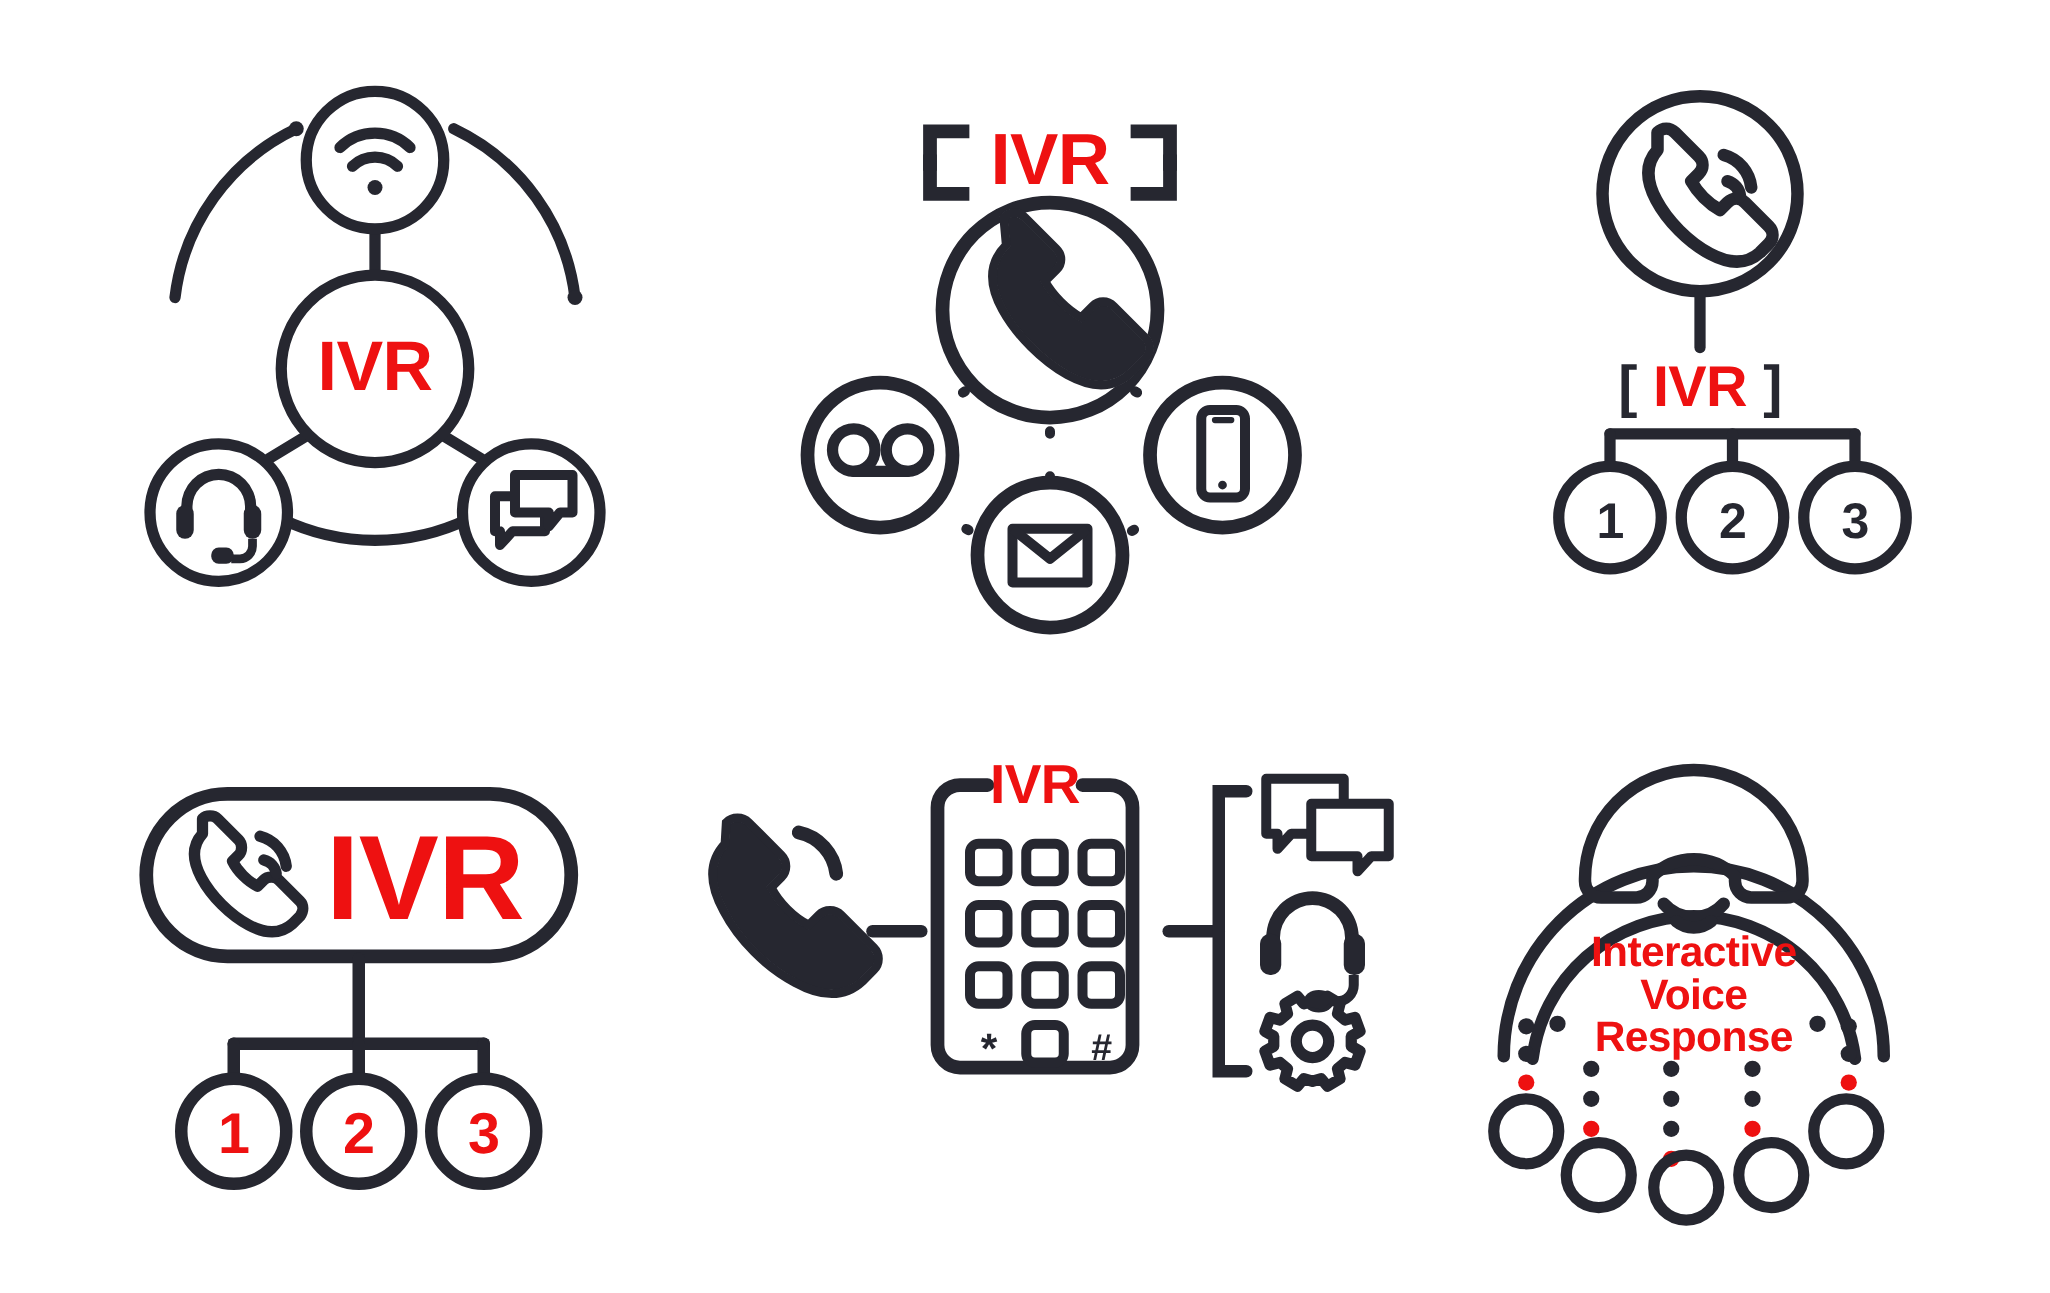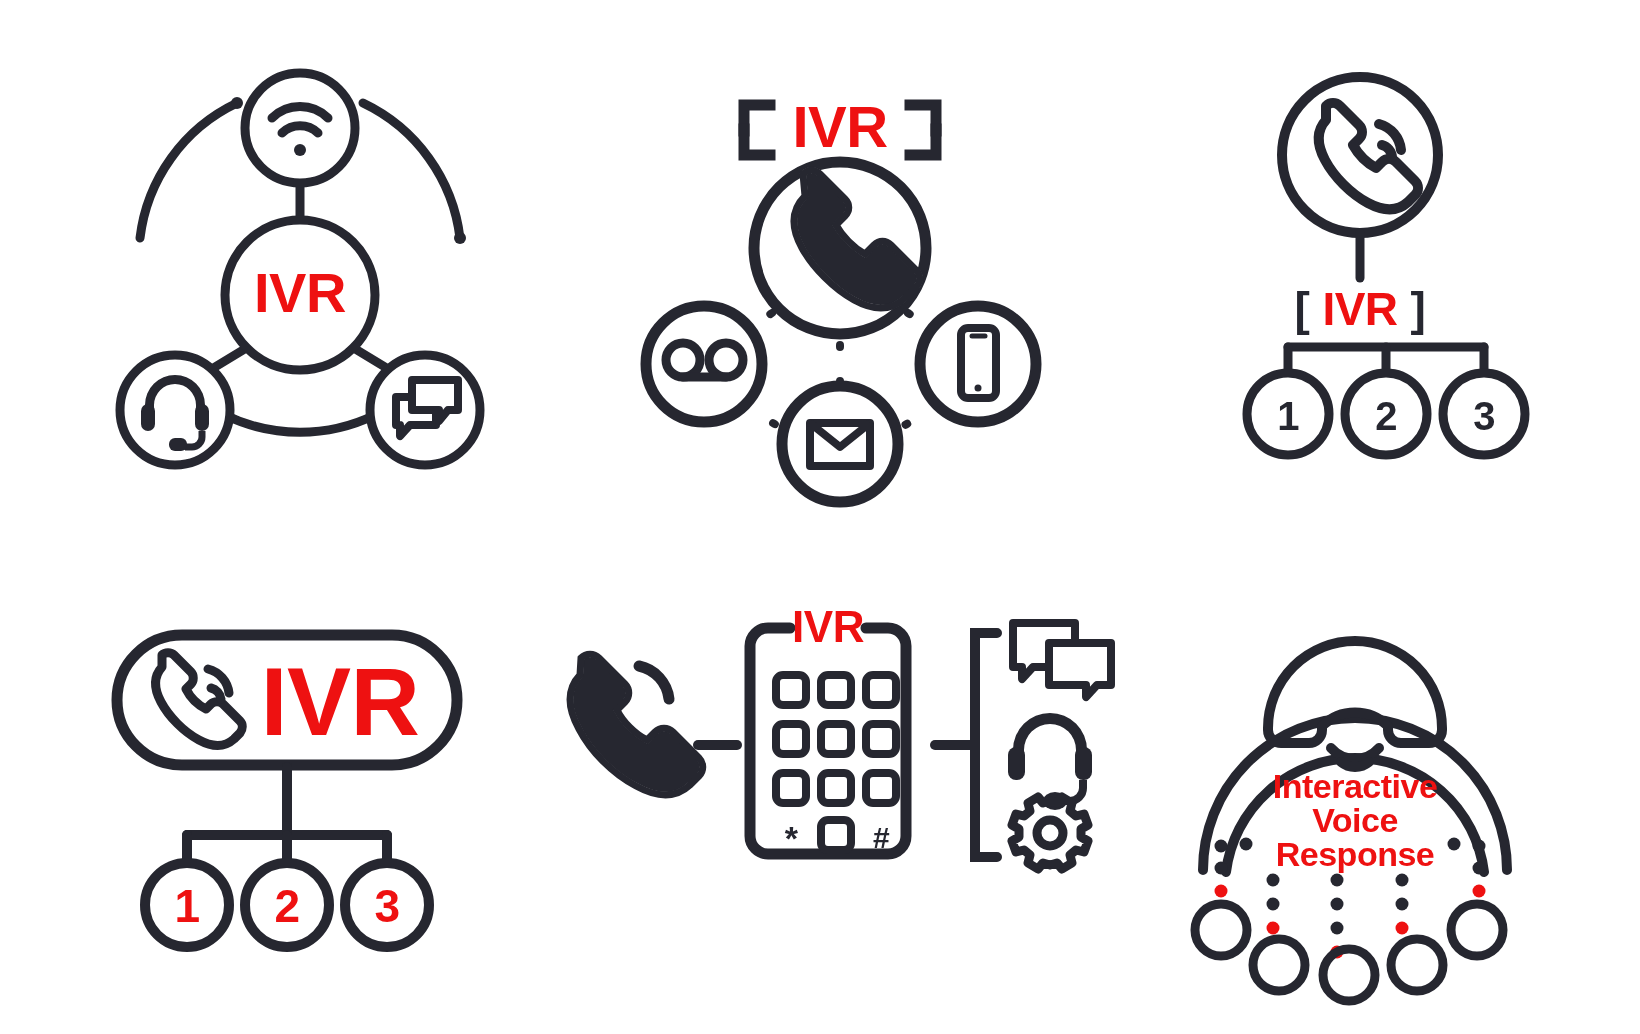--- a/index.html
+++ b/index.html
@@ -249,21 +249,21 @@
         <ellipse cx="42" cy="88" rx="12" ry="9"></ellipse>
       </g>
 
       <g transform="translate(515,268)">
         <path d="M0,-32 L7,-30 L12,-36 L22,-30 L20,-22 L26,-17 L34,-19 L38,-8 L31,-4 L31,4 L38,8 L34,19 L26,17 L20,22 L22,30 L12,36 L7,30 L0,32 L-7,30 L-12,36 L-22,30 L-20,22 L-26,17 L-34,19 L-38,8 L-31,4 L-31,-4 L-38,-8 L-34,-19 L-26,-17 L-20,-22 L-22,-30 L-12,-36 L-7,-30 Z" fill="none" stroke="#262730" stroke-width="9" stroke-linejoin="round"></path>
         <circle cx="0" cy="0" r="13" fill="none" stroke="#262730" stroke-width="9"></circle>
       </g>
     </svg>
   </div>
 
-  <div class="icon-cell" style="left:1155px;top:580px;width:400px;height:400px;">
+  <div class="icon-cell" style="left:1155px;top:555px;width:400px;height:400px;">
     <svg width="400" height="400" viewBox="0 0 400 400">
 
       <g fill="none" stroke="#262730" stroke-width="10" stroke-linecap="round">
         <path d="M 48 290 A 152 152 0 0 1 352 290"></path>
         <path d="M 71 292 A 130 130 0 0 1 329 292"></path>
       </g>
 
       <g fill="none" stroke="#262730" stroke-width="10" stroke-linecap="round" stroke-linejoin="round">
         <path d="M113 148 a87 87 0 0 1 174 0 v2 a13 13 0 0 1 -13 13 h-28
                  a13 13 0 0 1 -13 -13 v-4 a47 47 0 0 0 -66 0 v4

